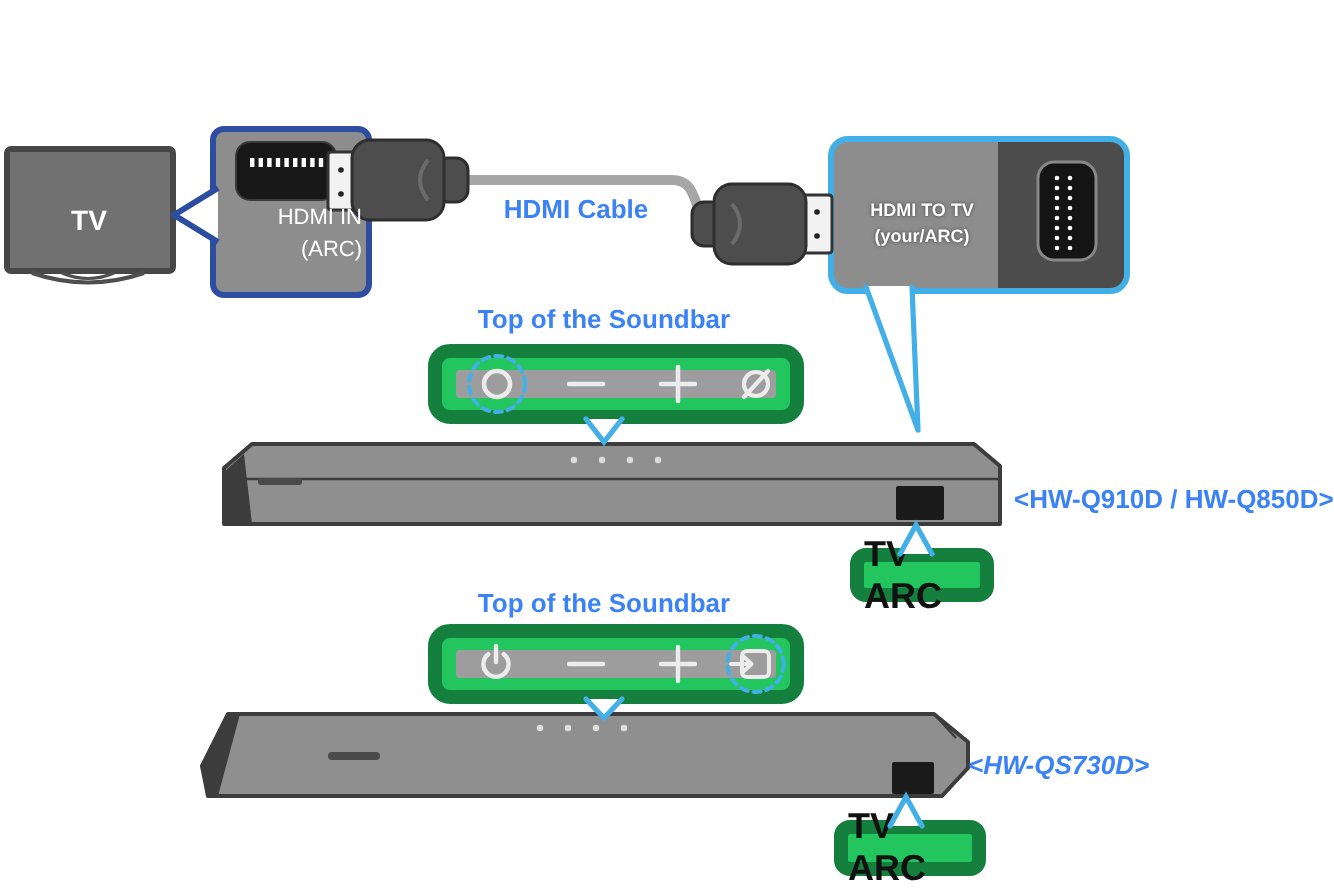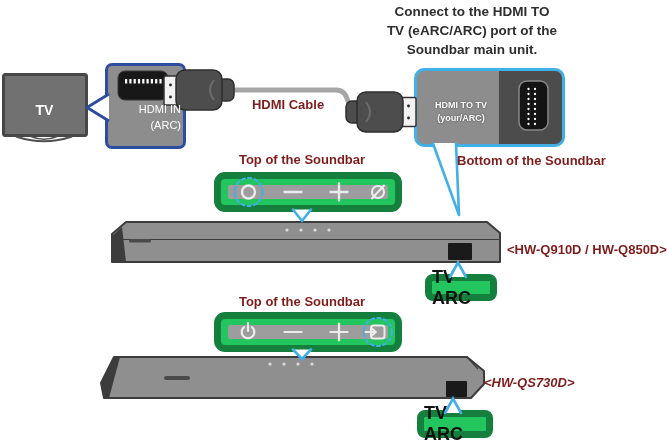--- a/index.html
+++ b/index.html
@@ -1,21 +1,21 @@
 <!DOCTYPE html>
 <html><head>
 <meta charset="utf-8">
 <style>
   html,body{margin:0;padding:0;background:#fff;}
   #page{position:relative;width:667px;height:444px;background:#ffffff;overflow:hidden;
         font-family:"Liberation Sans",sans-serif;color:#2e2e2e;}
   .abs{position:absolute;}
   .pre{white-space:pre-line;}
   .caption{font-size:13.5px;font-weight:bold;line-height:19px;text-align:center;color:#2e2e2e;z-index:3;}
-  .small-label{font-size:13px;font-weight:bold;color:#7f1d1d;z-index:3;}
+  .small-label{font-size:13px;font-weight:bold;color:#3b82f6;z-index:3;}
   
   .blue-box{position:absolute;border:7px solid #15803d;background:#22c55e;z-index:1;}
   #hdmi-in-box{left:105px;top:63px;width:75px;height:80px;background:#8d8d8d;
                border:3px solid #2c4da0;border-radius:7px;}
   #hdmi-to-tv-box{left:414px;top:68px;width:151px;height:79px;background:#8d8d8d;
                   border:3.5px solid #42b0e6;border-radius:10px;overflow:hidden;box-sizing:border-box;}
   #hdmi-to-tv-box .dark-panel{position:absolute;left:82px;top:0;right:0;bottom:0;background:#4c4c4c;}
   .controls-box{left:214px;width:188px;height:40px;border-radius:11px;box-sizing:border-box;}
   #controls-box-1{top:172px;}
   #controls-box-2{top:312px;}
@@ -40,44 +40,40 @@
   #top-of-soundbar-label-2{left:208px;top:294px;width:188px;text-align:center;z-index:3;}
   #model-label-1{left:507px;top:242px;z-index:3;}
   #model-label-2{left:484px;top:375px;z-index:3;font-style:italic;}
   #scene{position:absolute;left:0;top:0;z-index:2;pointer-events:none;}
 </style>
 </head>
 <body>
 
 <div id="page">
 
-  <div class="abs caption pre" id="caption-soundbar">Connect to the HDMI TO
-TV (eARC/ARC) port of the
-Soundbar main unit.</div>
 
   <div class="blue-box" id="hdmi-in-box"></div>
   <div class="blue-box" id="hdmi-to-tv-box">
     <div class="dark-panel"></div>
   </div>
   <div class="blue-box controls-box" id="controls-box-1">
     <div class="ctrl-bar"></div>
   </div>
   <div class="blue-box controls-box" id="controls-box-2">
     <div class="ctrl-bar"></div>
   </div>
   <div class="blue-box tvarc-box" id="tvarc-box-1">TV ARC</div>
   <div class="blue-box tvarc-box" id="tvarc-box-2">TV ARC</div>
 
   <div class="abs" id="tv-label">TV</div>
   <div class="abs pre" id="hdmi-in-label">HDMI IN
 (ARC)</div>
   <div class="abs pre" id="hdmi-to-tv-label">HDMI TO TV
 (your/ARC)</div>
   <div class="abs small-label" id="hdmi-cable-label">HDMI Cable</div>
-  <div class="abs small-label" id="bottom-of-soundbar-label">Bottom of the Soundbar</div>
   <div class="abs small-label" id="top-of-soundbar-label-1">Top of the Soundbar</div>
   <div class="abs small-label" id="top-of-soundbar-label-2">Top of the Soundbar</div>
   <div class="abs small-label" id="model-label-1">&lt;HW-Q910D / HW-Q850D&gt;</div>
   <div class="abs small-label" id="model-label-2">&lt;HW-QS730D&gt;</div>
 
   <svg id="scene" width="667" height="444" viewBox="0 0 667 444">
 
     <g>
       <rect x="3.5" y="74.5" width="83" height="61" rx="2" fill="#717171" stroke="#474747" stroke-width="3"></rect>
       <path d="M 16 136.5 Q 44 146 72 136.5" fill="none" stroke="#4f4f4f" stroke-width="2"></path>

